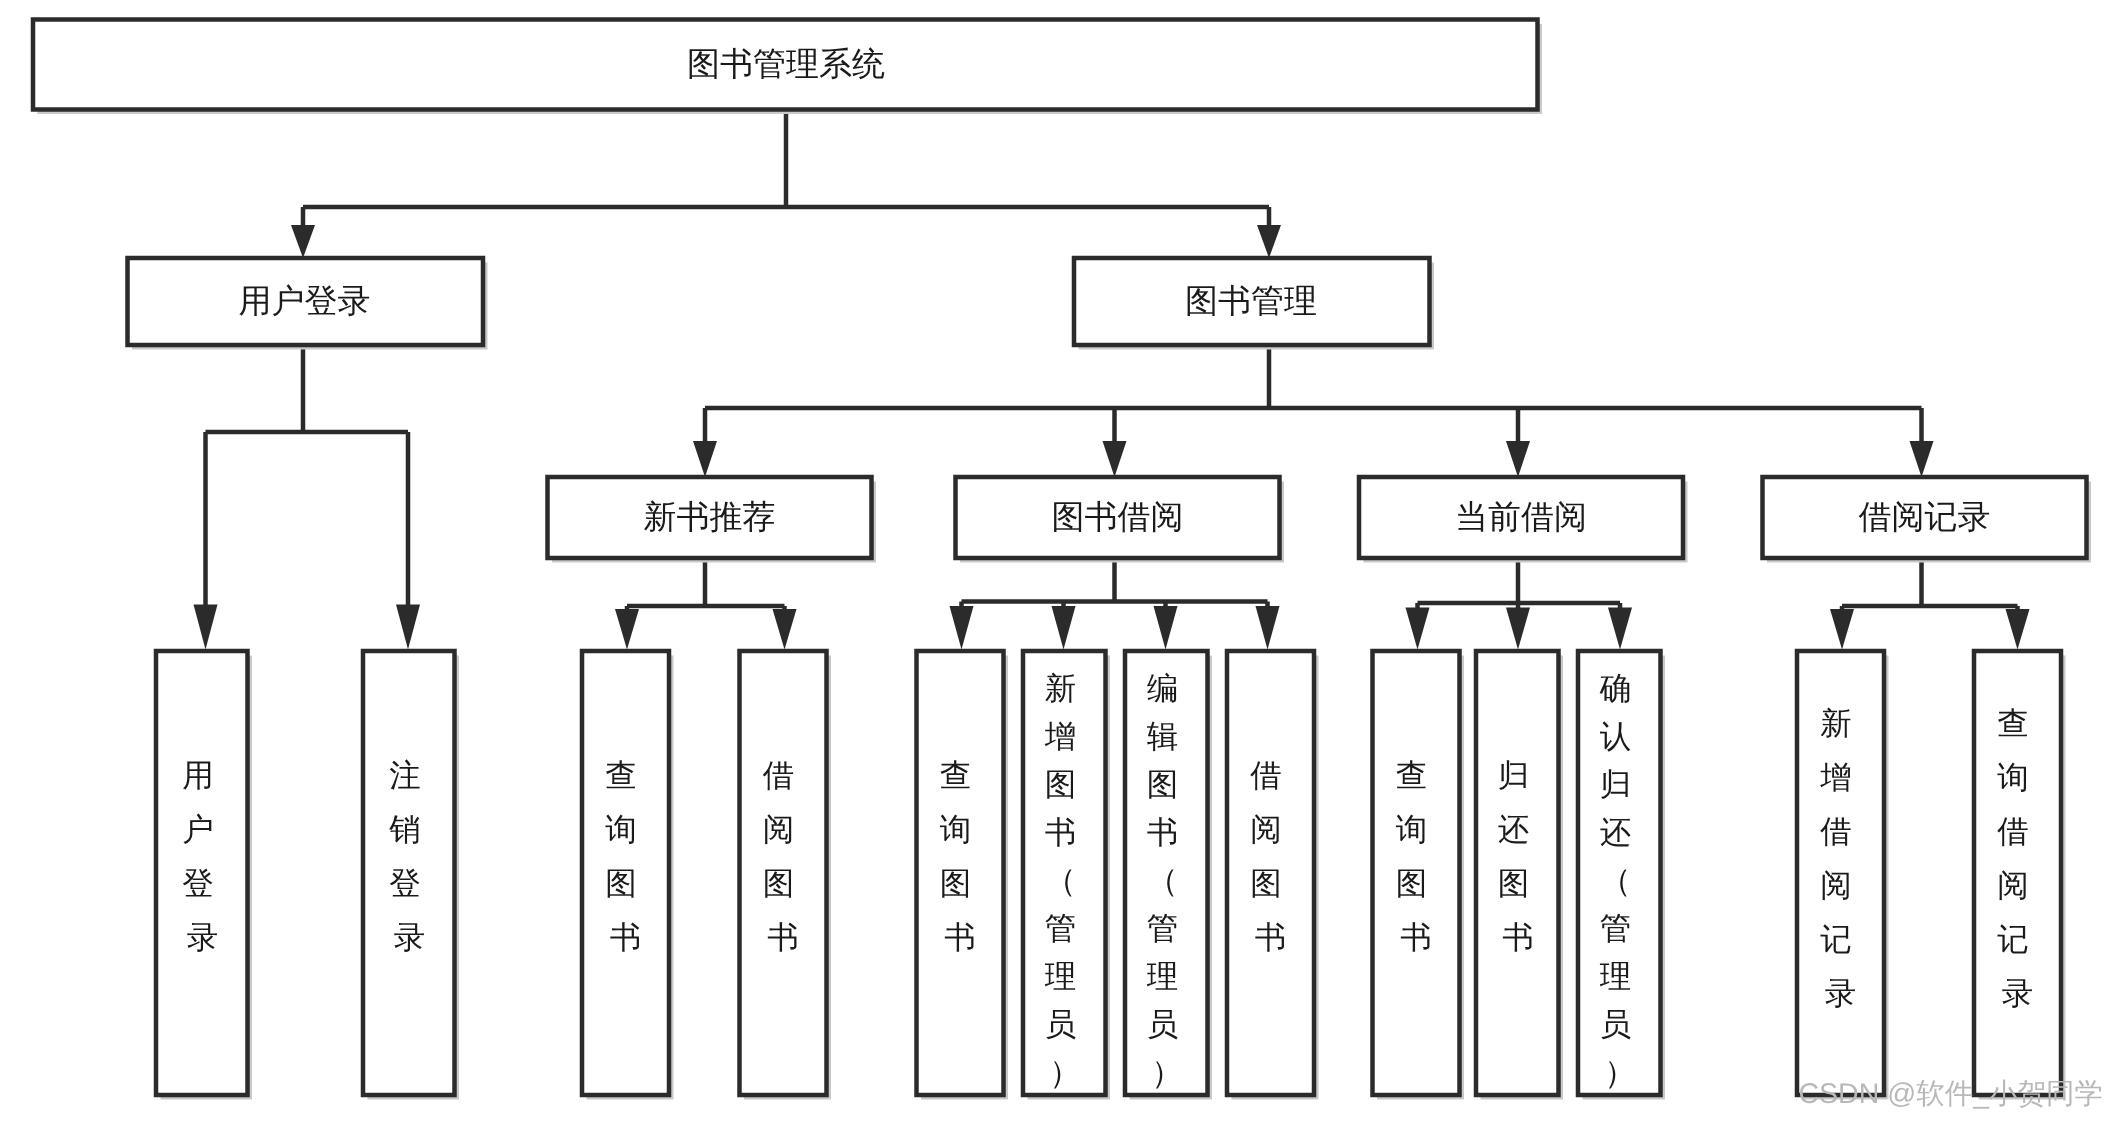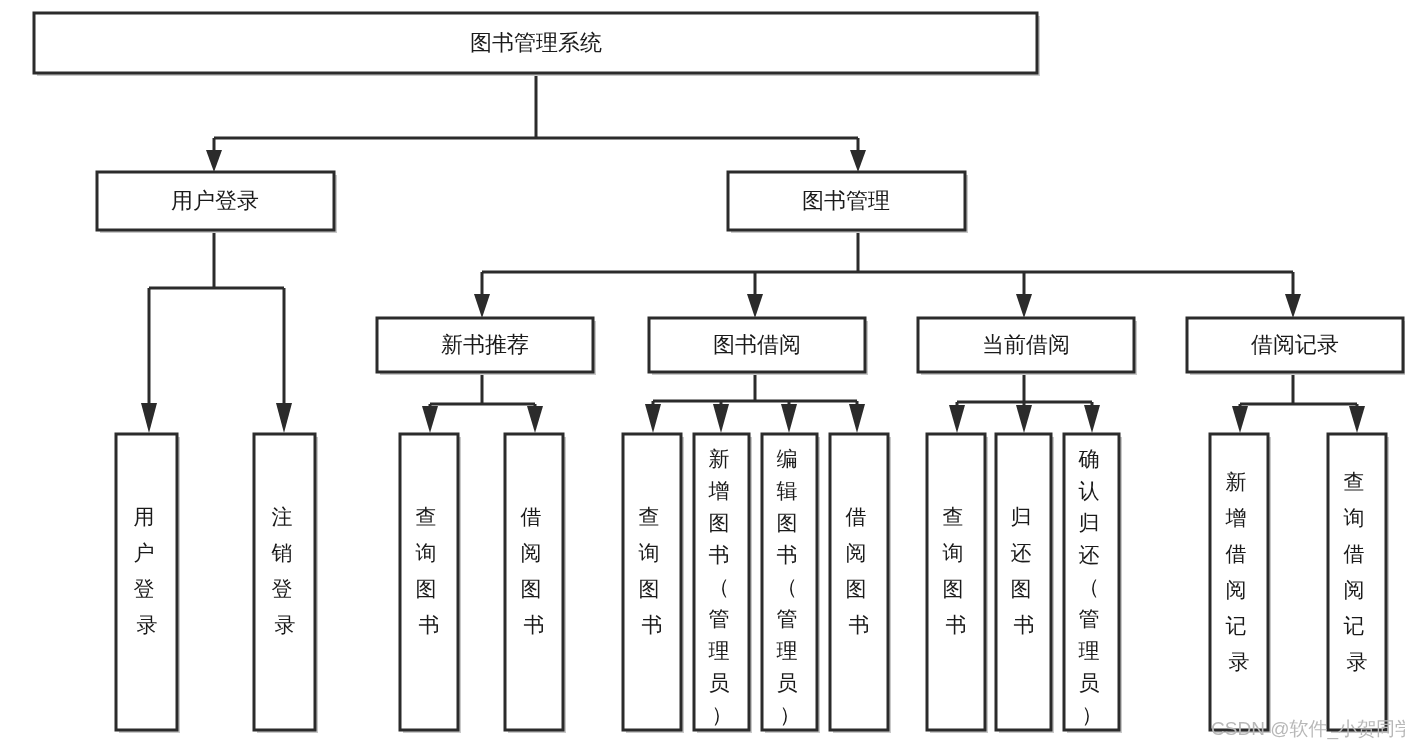--- a/index.html
+++ b/index.html
@@ -9,21 +9,21 @@
   }
   body {
     width: 1405px;
     height: 747px;
     font-family: "Liberation Sans", "DejaVu Sans", sans-serif;
     position: relative;
     overflow: hidden;
   }
   #diagram-root {
     position: absolute;
-    left: 16px; top: 0;
+    left: 4px; top: 0;
     width: 1233px;
     height: 747px;
   }
   svg.diagram-canvas {
     display: block;
     width: 1405px;
     height: 747px;
   }
   .node-rect {
     fill: #ffffff;

